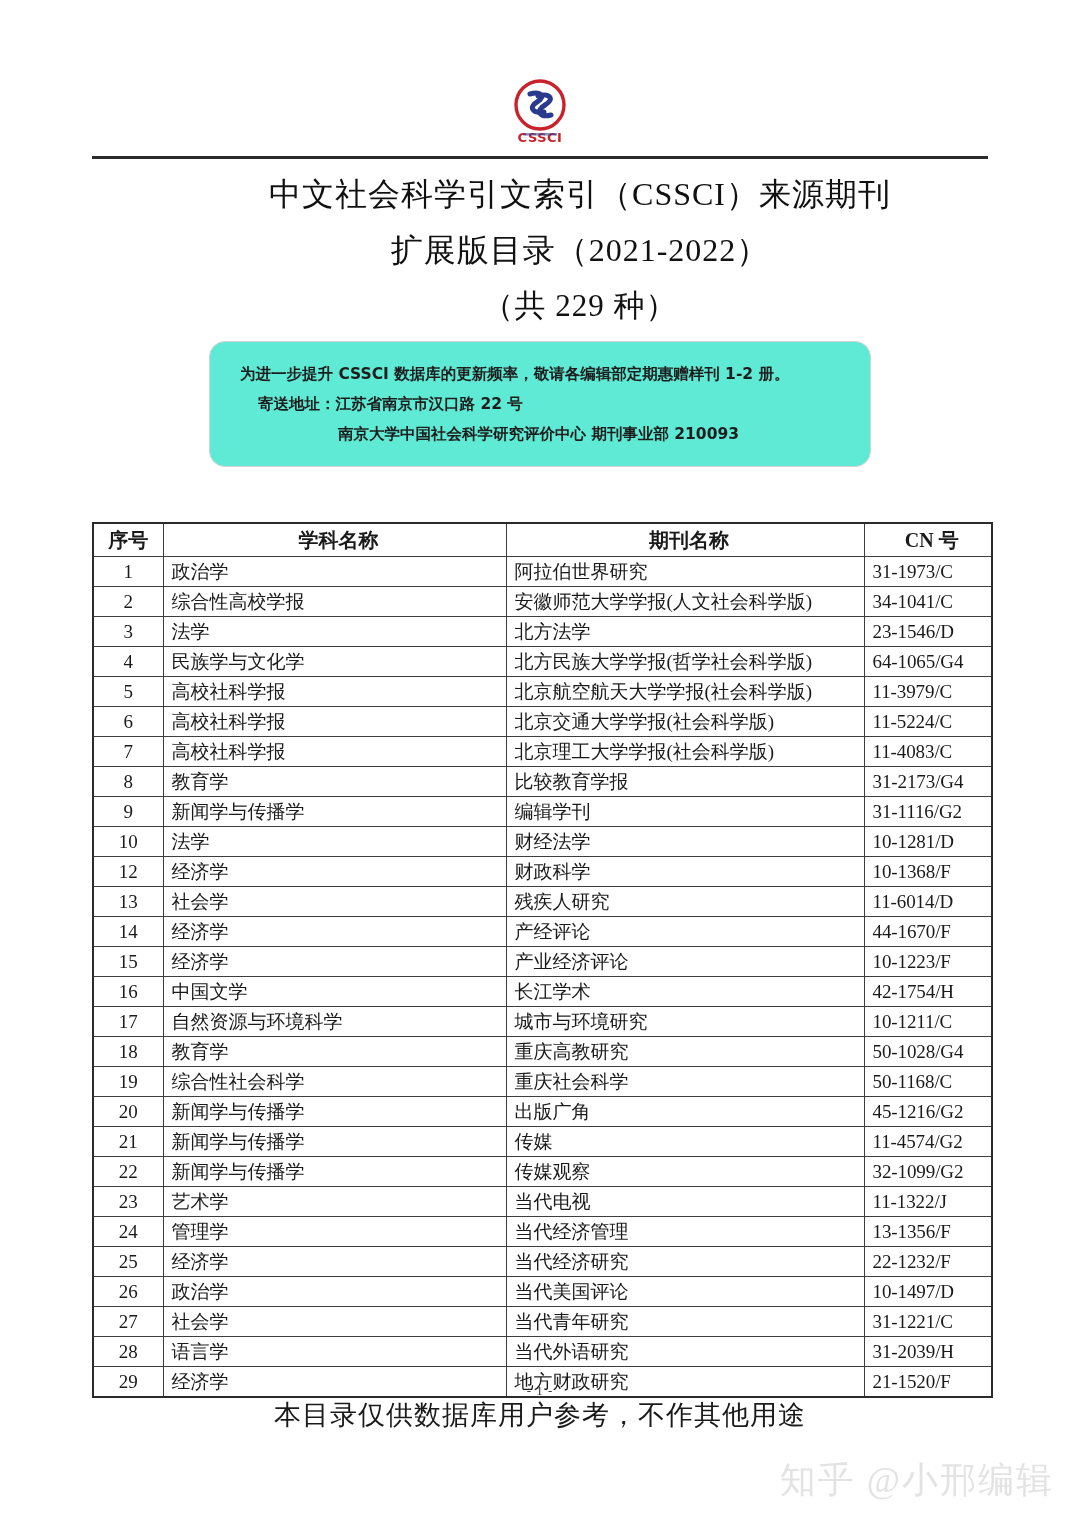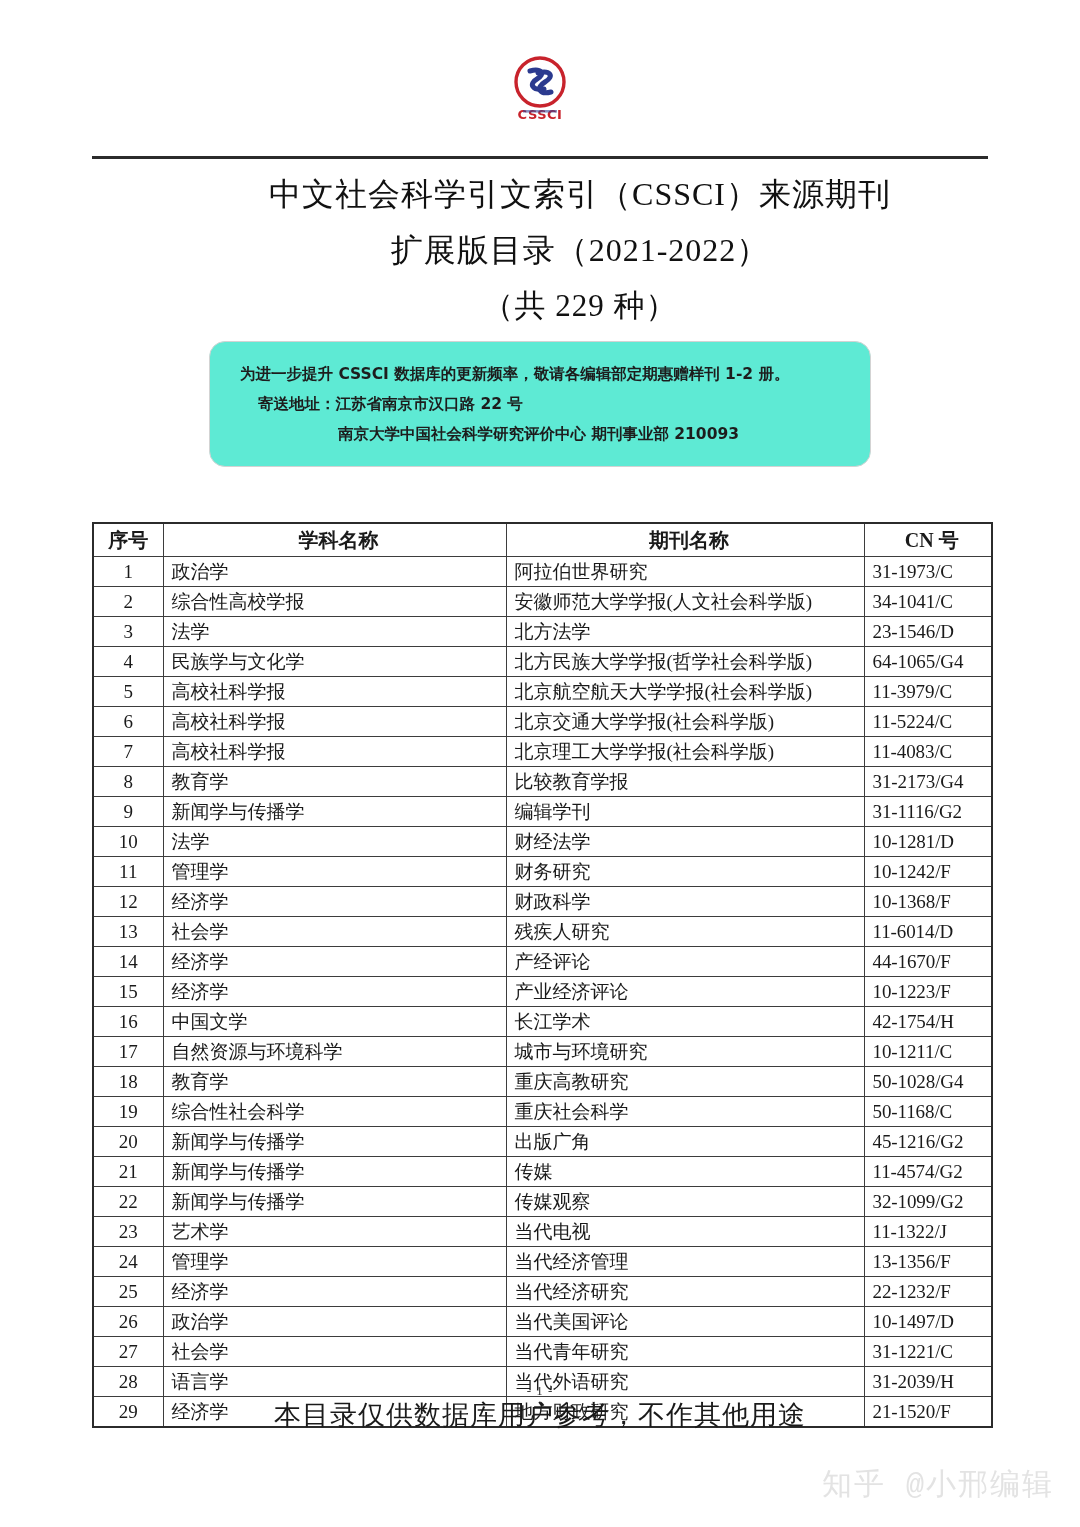--- a/index.html
+++ b/index.html
@@ -23,21 +23,21 @@
     position: absolute;
     left: 0; top: 0;
     width: 1080px;
     height: 1527px;
     background: #fff;
   }
 
   
   .logo-wrap {
     position: absolute;
-    left: 0; top: 53px;
+    left: 0; top: 76px;
     width: 1080px;
     text-align: center;
   }
   .logo {
     display: inline-block;
     width: 78px;
     height: 76px;
     position: relative;
   }
   .logo svg { display: block; }
@@ -155,22 +155,22 @@
     font-size: 27px;
     letter-spacing: 1px;
     color: #1a1a1a;
   }
 
   
   .watermark {
     position: absolute;
     right: 26px;
     bottom: 22px;
-    font-family: Liberation Mono, monospace;
-    font-size: 30px;
+    font-family: Liberation Serif, serif;
+    font-size: 36px;
     letter-spacing: 2px;
     color: #e3e3e3;
     user-select: none;
     white-space: nowrap;
   }
 </style>
 </head>
 <body>
 
 <div class="page">
@@ -274,26 +274,20 @@
           <td class="col-jnl">编辑学刊</td>
           <td class="col-cn">31-1116/G2</td>
         </tr>
         <tr>
           <td class="col-no">10</td>
           <td class="col-disc">法学</td>
           <td class="col-jnl">财经法学</td>
           <td class="col-cn">10-1281/D</td>
         </tr>
         <tr>
-          <td class="col-no">11</td>
-          <td class="col-disc">管理学</td>
-          <td class="col-jnl">财务研究</td>
-          <td class="col-cn">10-1242/F</td>
-        </tr>
-        <tr>
           <td class="col-no">12</td>
           <td class="col-disc">经济学</td>
           <td class="col-jnl">财政科学</td>
           <td class="col-cn">10-1368/F</td>
         </tr>
         <tr>
           <td class="col-no">13</td>
           <td class="col-disc">社会学</td>
           <td class="col-jnl">残疾人研究</td>
           <td class="col-cn">11-6014/D</td>

